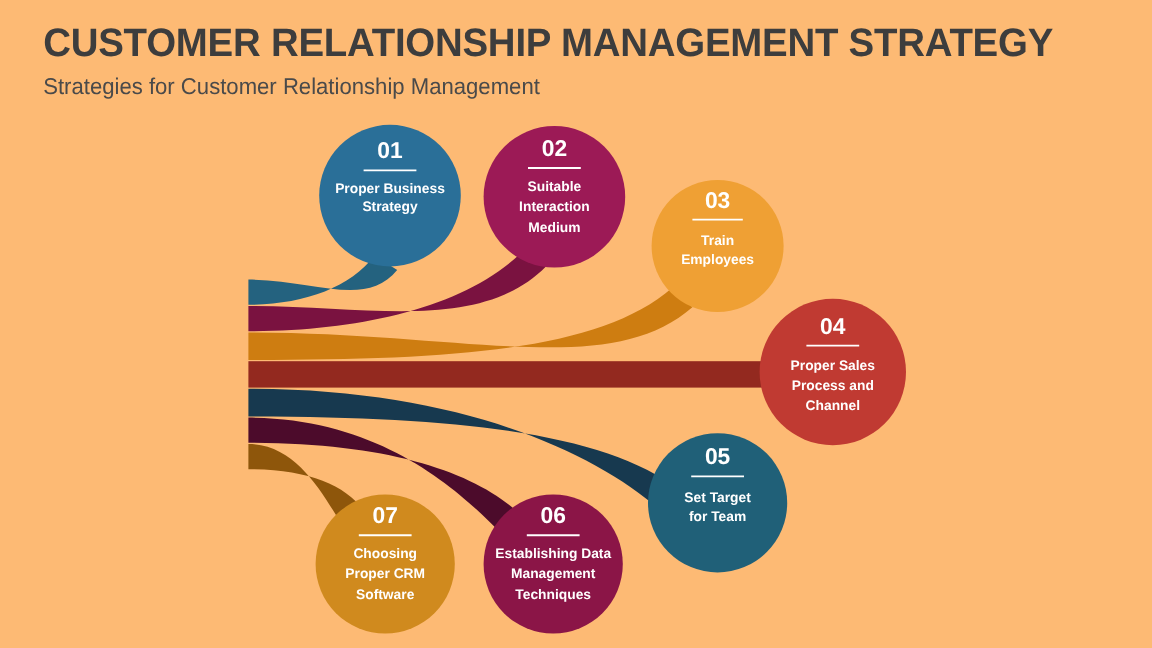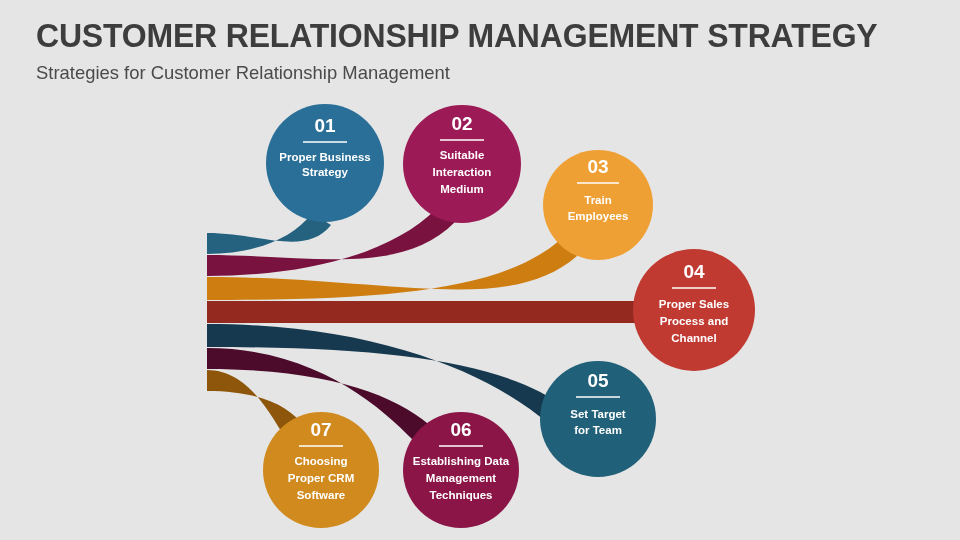--- a/index.html
+++ b/index.html
@@ -11,21 +11,21 @@
     width: 960px;
     height: 540px;
     overflow: hidden;
     font-family: "Liberation Sans", sans-serif;
     color: #3b3b3b;
   }
   .slide {
     position: relative;
     width: 960px;
     height: 540px;
-    background: #e5e5e5;
+    background: #fdba74;
     text-decoration: underline;
   }
   .header {
     position: absolute;
     left: 36px;
     top: 18px;
     width: 880px;
   }
   .title {
     font-family: "Liberation Sans Narrow", "Liberation Sans", sans-serif;

